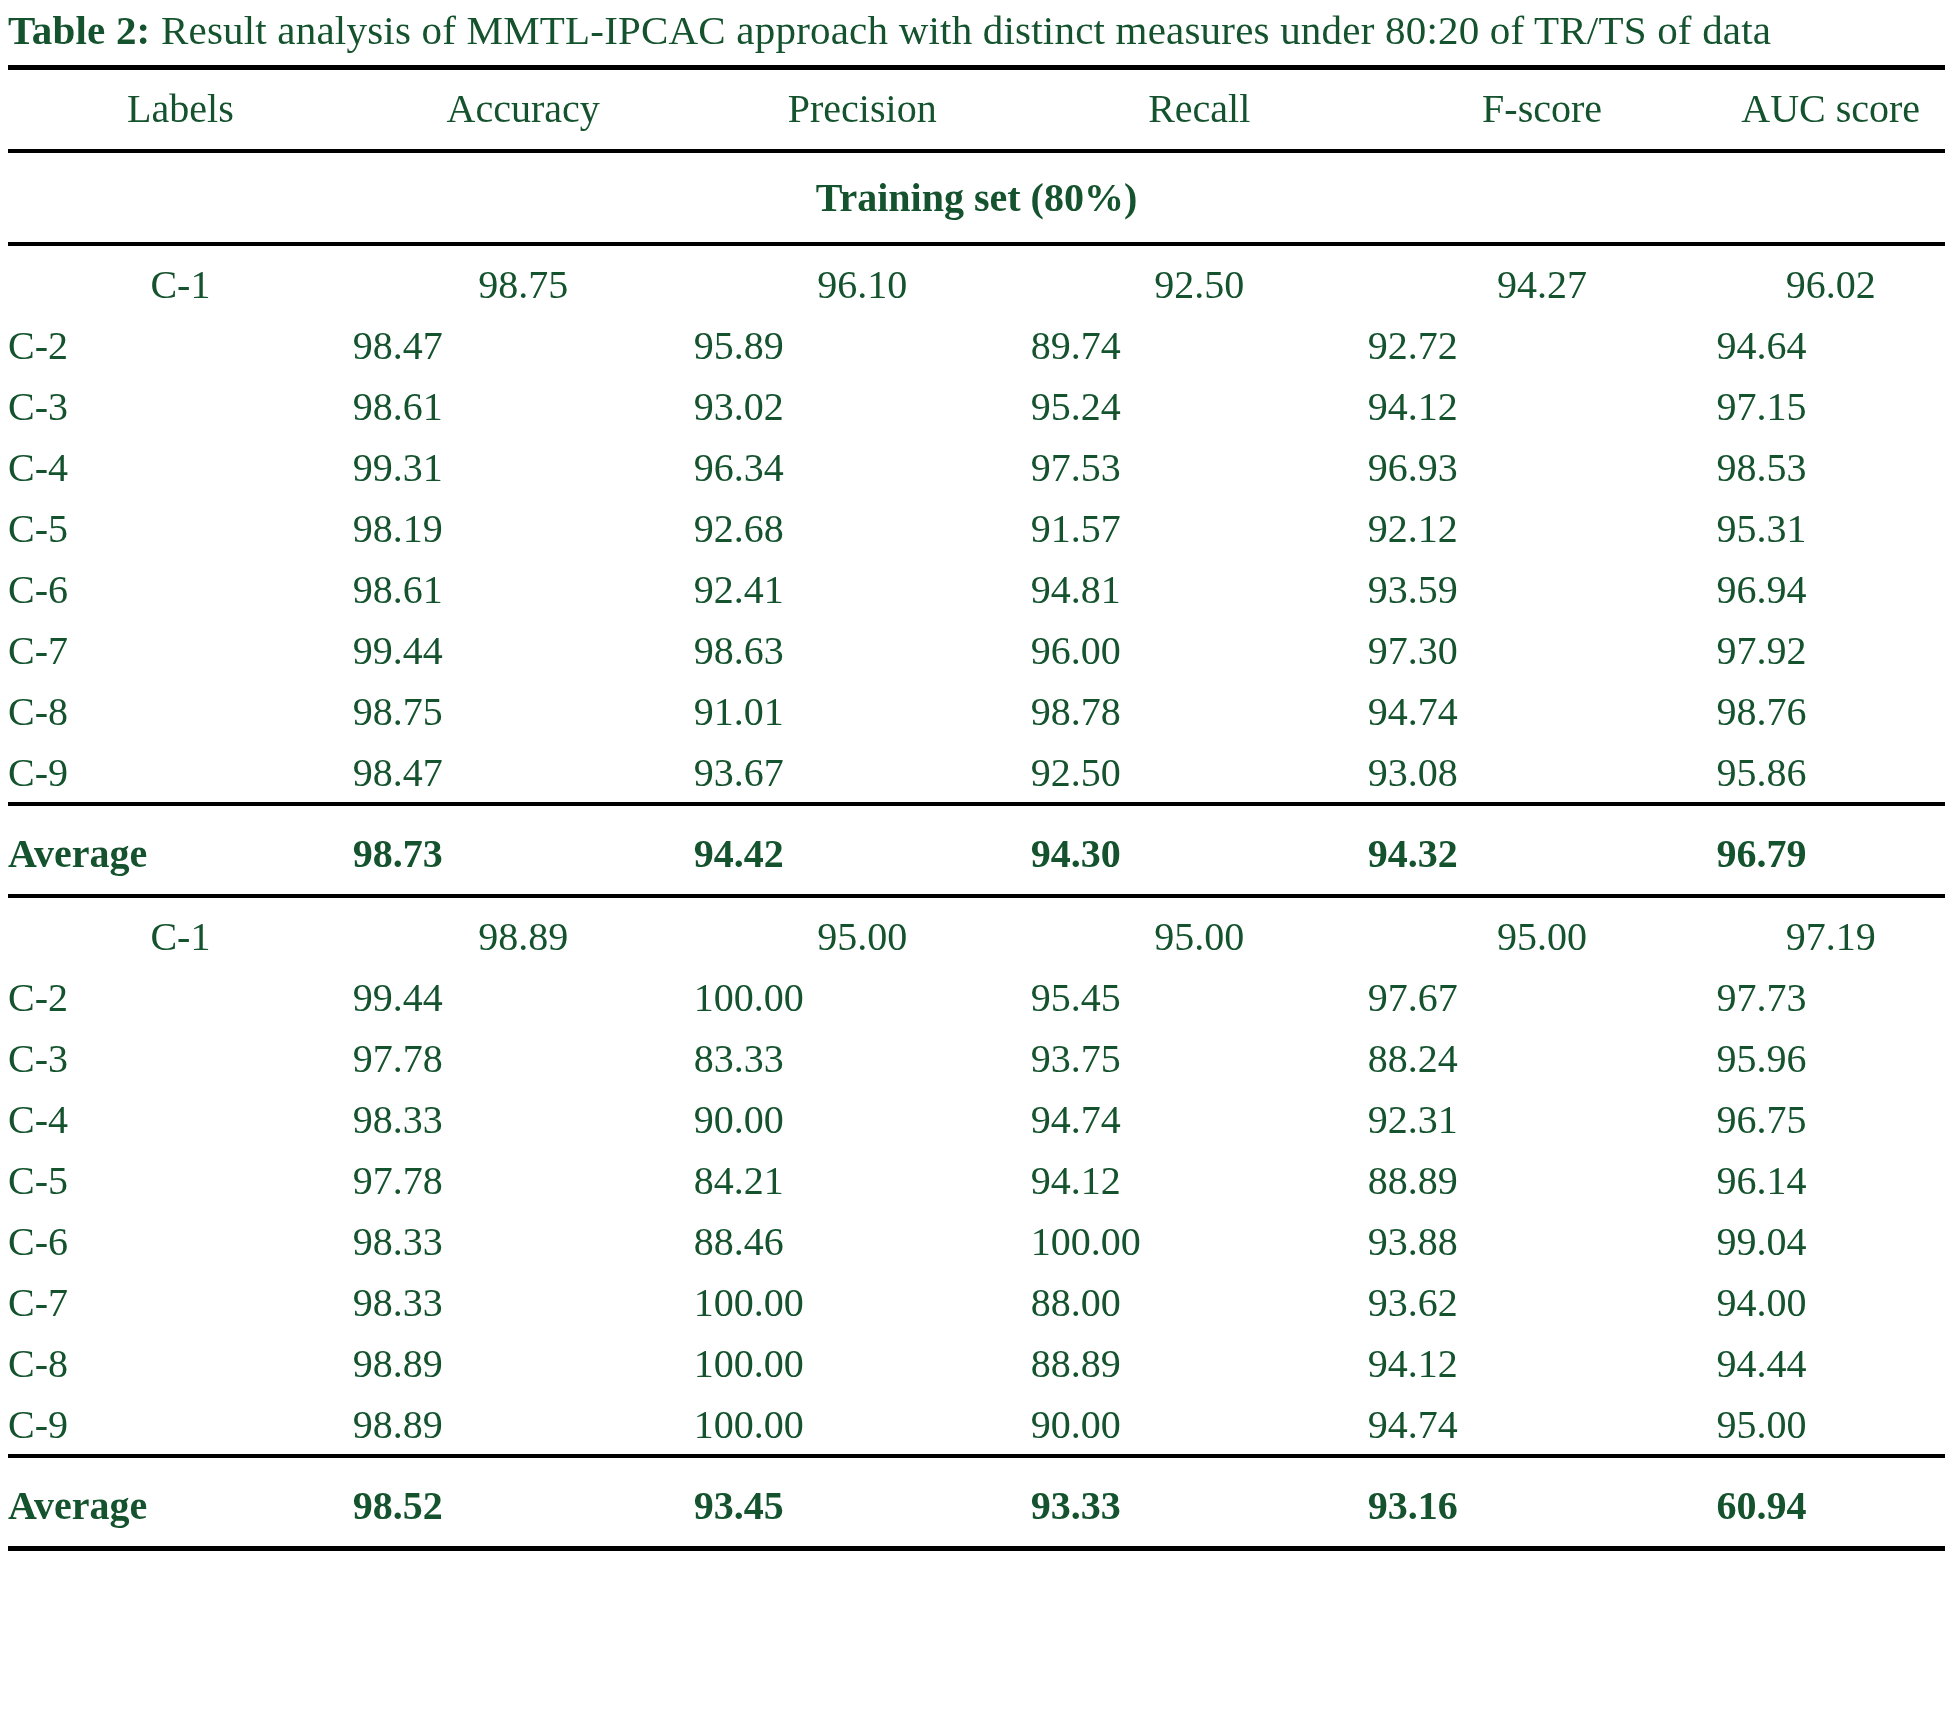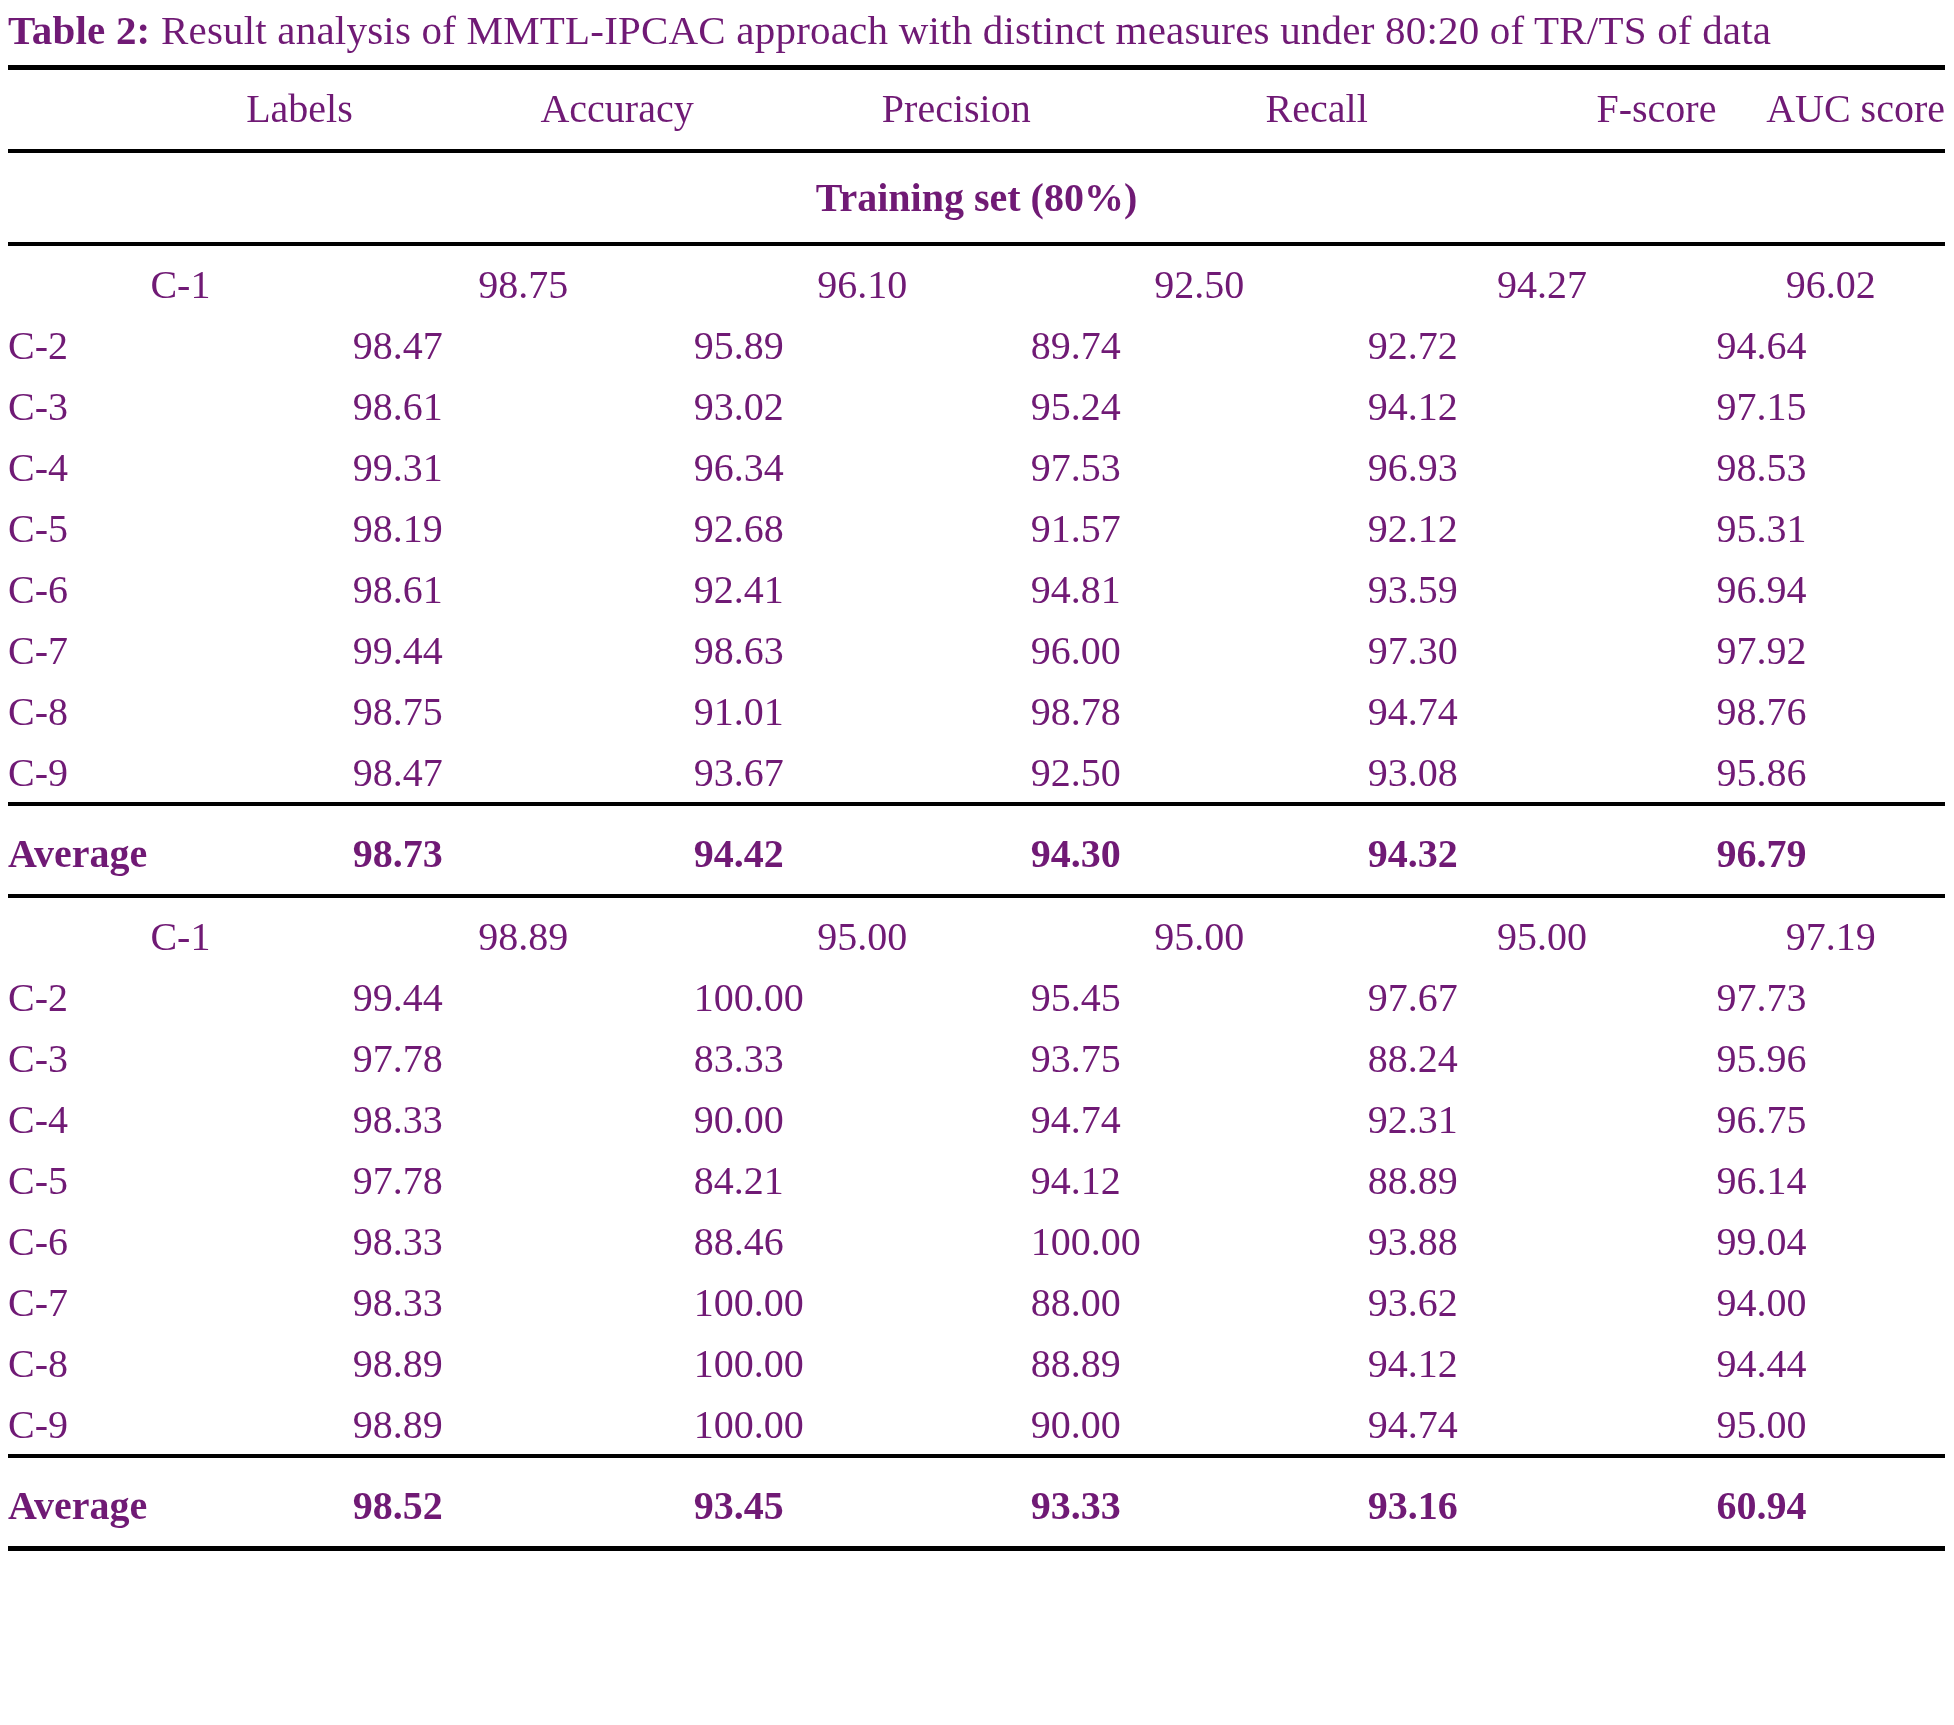--- a/index.html
+++ b/index.html
@@ -9,21 +9,21 @@
     width: 1954px;
     height: 1725px;
     overflow: hidden;
   }
   .page {
     box-sizing: border-box;
     width: 1954px;
     height: 1476px;
     padding: 4px 9px 0 8px;
     font-family: "Liberation Serif", "DejaVu Serif", serif;
-    color: #701a75;
+    color: #14532d;
   }
   .caption {
     font-size: 41px;
     line-height: 1.28;
     margin: 0 0 9px 0;
     letter-spacing: 0.2px;
   }
   .caption b { font-weight: bold; }
   table.results {
     width: 100%;
@@ -33,21 +33,21 @@
     border-bottom: 5px solid #000000;
     font-size: 40px;
   }
   col.c-labels    { width: 17.8%; }
   col.c-accuracy  { width: 17.6%; }
   col.c-precision { width: 17.4%; }
   col.c-recall    { width: 17.4%; }
   col.c-fscore    { width: 18.0%; }
   col.c-auc       { width: 11.8%; }
   thead th {
-    text-align: right;
+    text-align: center;
     font-weight: normal;
     font-size: 40px;
     padding: 15px 0 17px 0;
     border-bottom: 4px solid #000000;
     white-space: nowrap;
   }
   td.section-header {
     text-align: center;
     font-weight: bold;
     font-size: 40px;

